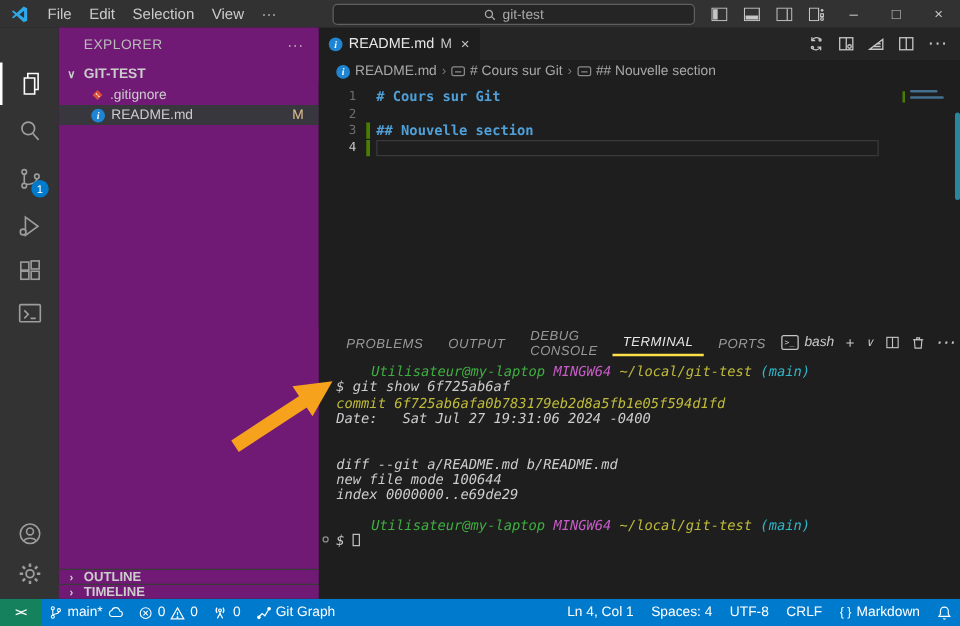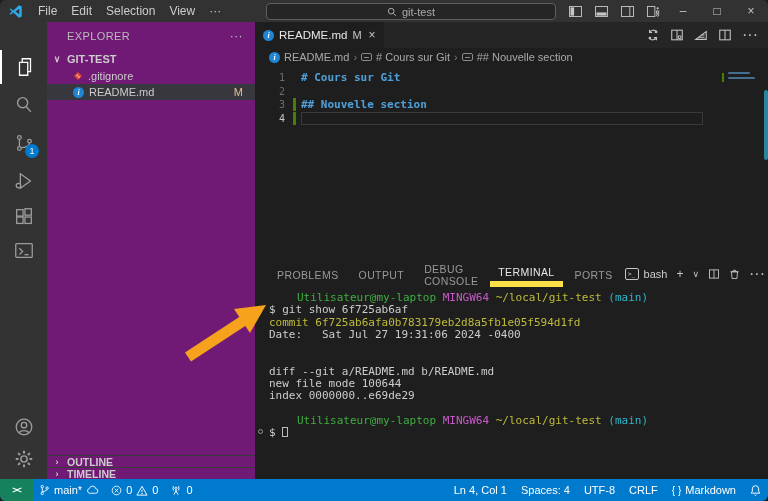--- a/index.html
+++ b/index.html
@@ -1,18 +1,18 @@
 <!DOCTYPE html>
 <html><head>
 <meta charset="utf-8">
 <style>
   * { margin:0; padding:0; box-sizing:border-box; }
   html,body { width:768px; height:501px; background:#1e1e1e; }
   body { font-family:"Liberation Sans", sans-serif; color:#cccccc; overflow:hidden; }
-  #app { position:relative; width:768px; height:501px; overflow:hidden; background:#1e1e1e;border-radius:6px; }
+  #app { position:relative; width:768px; height:501px; overflow:hidden; background:#1e1e1e; }
   svg { display:block; }
 
   
   #titlebar { position:relative; height:22px; background:#323233; display:flex; align-items:center; padding-left:8px; }
   .vsc-logo { width:15px; height:15px; margin-right:8px; }
   .menus { display:flex; align-items:center; }
   .menu-item { font-size:12px; color:#cccccc; padding:0 7px; cursor:default; }
   .menu-more { font-size:12px; color:#cccccc; padding:0 7px; }
   .nav-arrows { display:flex; gap:14px; margin-left:52px; font-size:13px; color:#b5b5b5; }
   .search-box { position:absolute; left:266px; top:3px; width:290px; height:17px; background:#252526; border:1px solid #5f5f60; border-radius:4px; display:flex; align-items:center; justify-content:center; gap:5px; color:#ababab; font-size:11px; }
@@ -65,24 +65,24 @@
   .gut.added { background:#487e02; }
   .ltext { margin-left:5px; font-size:11px; white-space:pre; }
   .ltext.heading { color:#4fa0d8; font-weight:bold; }
   .cline.active .ltext { min-width:402px; height:13px; border:1px solid #3a3a3a; }
   #minimap { position:absolute; right:10px; top:6px; width:30px; }
   .mm-line { height:2px; background:#44708f; margin-bottom:3px; border-radius:1px; }
   .mm-mod { position:absolute; left:-6px; top:1px; width:2px; height:9px; background:#487e02; }
   #overview-ruler { position:absolute; right:0; top:24px; width:4px; height:70px; background:#28879e; border-radius:2px; }
 
   
-  #panel { height:217px; background:#1e1e1e; display:flex; flex-direction:column; }
+  #panel { height:217px; background:#1e1e1e; display:flex; flex-direction:column;font-style:italic; }
   .panel-header { height:24px; display:flex; align-items:center; padding:0 8px 0 14px; flex:none; }
   .panel-tab { font-size:10.5px; letter-spacing:.4px; color:#9a9a9a; padding:4px 8px 3px; margin-right:4px; }
-  .panel-tab.active { color:#e7e7e7; border-bottom:6px solid #fde047; }
+  .panel-tab.active { color:#e7e7e7; border-bottom:2px solid #fde047; }
   .panel-actions { margin-left:auto; display:flex; align-items:center; gap:9px; color:#c5c5c5; }
   .shell-chip { display:flex; align-items:center; gap:5px; font-size:11px; color:#cccccc; }
   .shell-glyph { width:14px; height:12px; border:1px solid #c5c5c5; border-radius:2px; font-size:6.5px; line-height:10px; text-align:center; font-family:"DejaVu Sans Mono", monospace; }
   .pa-txt { font-size:12px; }
 
   #terminal { position:relative; flex:1; padding:5px 0 0 14px; font-family:"DejaVu Sans Mono", monospace; font-size:11px; }
   .tline { height:12.3px; white-space:pre; position:relative; }
   .c-fg { color:#cccccc; } .c-green { color:#3fae41;margin-left:28px; } .c-magenta { color:#c75bc7; }
   .c-yellow { color:#bfbb3a; } .c-cyan { color:#2fb6c9; }
   .deco { position:absolute; left:-11px; top:3px; width:5px; height:5px; border:1px solid #8f8f8f; border-radius:50%; }
@@ -429,20 +429,28 @@
     <div class="sb-item">
       <svg width="12" height="12" viewBox="0 0 14 14" fill="none" stroke="#fff" stroke-width="1.1">
           <circle cx="7" cy="5" r="1.3"></circle>
           <path d="M4.2 2.5a4.5 4.5 0 0 0 0 5"></path>
           <path d="M9.8 2.5a4.5 4.5 0 0 1 0 5"></path>
           <path d="M7 6.5v3"></path>
           <path d="M4.5 12.5L7 8l2.5 4.5"></path>
         </svg>
       <span>0</span>
     </div>
+    <div class="sb-item">
+      <svg width="12" height="12" viewBox="0 0 14 14" fill="none" stroke="#fff" stroke-width="1.2">
+          <path d="M2 11.5l3.5-3.5 2.5 2 4-6.5"></path>
+          <circle cx="2.5" cy="11.5" r="1.1" fill="#fff"></circle>
+          <circle cx="12" cy="3.5" r="1.1" fill="#fff"></circle>
+        </svg>
+      <span>Git Graph</span>
+    </div>
     <div class="sb-right">
       <div class="sb-item">
           <span>Ln 4, Col 1</span>
         </div>
       <div class="sb-item">
           <span>Spaces: 4</span>
         </div>
       <div class="sb-item">
           <span>UTF-8</span>
         </div>

